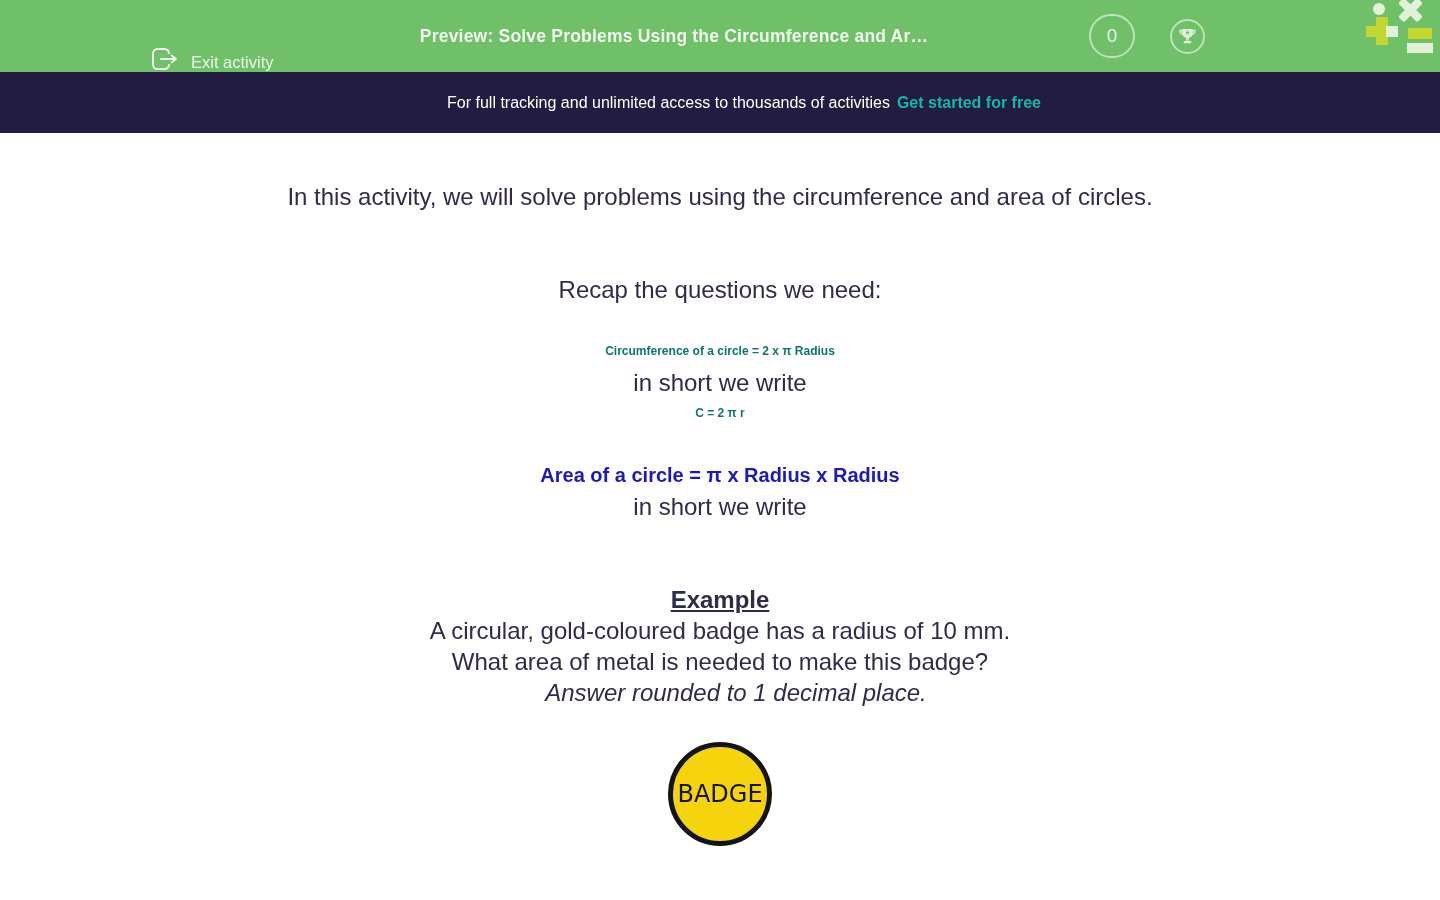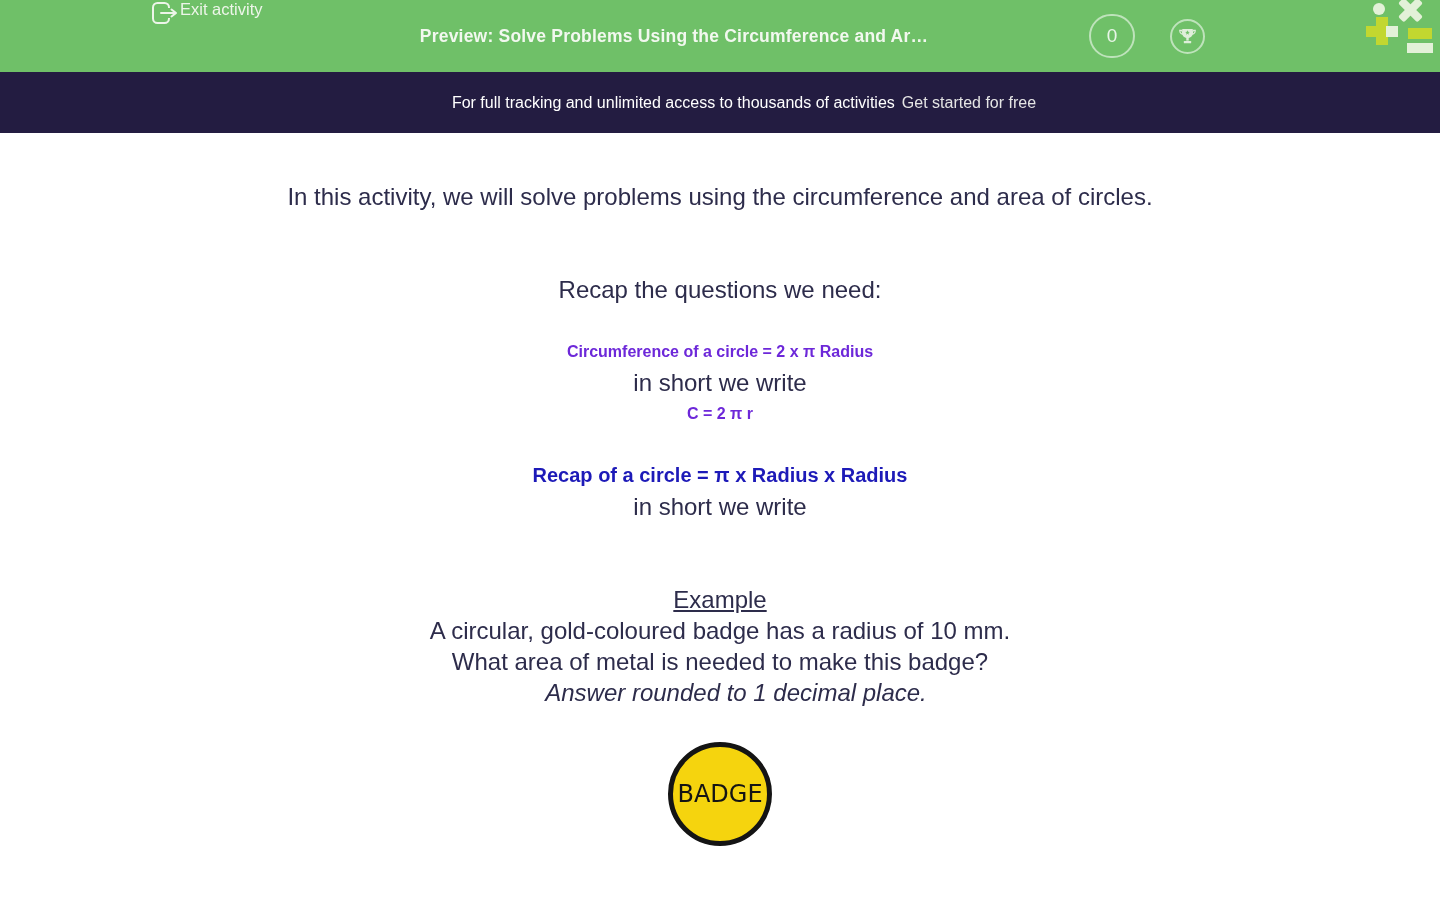--- a/index.html
+++ b/index.html
@@ -2,21 +2,21 @@
 <html><head>
 <meta charset="utf-8">
 <style>
   * { margin:0; padding:0; box-sizing:border-box; }
   html,body { width:1440px; height:900px; overflow:hidden; background:#ffffff;
               font-family:"Liberation Sans", sans-serif; }
 
   
   .app-header { position:relative; height:72px; background:#6fc068; }
   .exit-btn { position:absolute; left:150px; top:0; height:72px;
-              display:flex; align-items:flex-start; 
+              display:flex; align-items:flex-end; gap:11px;
               background:none; border:none; cursor:pointer;
               color:#edf5e9; font-size:16.5px; font-family:inherit; }
   .header-title { position:absolute; left:288px; right:380px; top:0; height:72px;
                   display:flex; align-items:center; justify-content:center;
                   color:#f2f8ef; font-size:17.5px; font-weight:700;
                   letter-spacing:.2px; white-space:nowrap; overflow:hidden; }
   .score-pill { position:absolute; right:305px; top:14px; width:46px; height:44px;
                 border:2px solid rgba(255,255,255,.55); border-radius:23px;
                 display:flex; align-items:center; justify-content:center;
                 color:rgba(255,255,255,.85); font-size:19px; background:none;
@@ -37,31 +37,31 @@
   .logo-x-bar2 { transform:rotate(-45deg); }
   .plus-v { left:16px; top:17px; width:12px; height:28px; }
   .plus-h { left:6px; top:26px; width:32px; height:11px; }
   .plus-sq { left:26px; top:26px; width:12px; height:11px; }
   .eq-top { left:48px; top:28px; width:24px; height:11px; }
   .eq-bot { left:47px; top:43px; width:26px; height:10px; }
 
   
   .promo { height:61px; background:#231c41; display:flex; align-items:center;
            justify-content:center; color:#ffffff; font-size:16px;padding-left:48px; }
-  .promo .cta { font-weight:400; margin-left:7px; color:#e5e5e5; cursor:pointer;
+  .promo .cta { font-weight:700; margin-left:7px; color:#14b8a6; cursor:pointer;
                 text-decoration:none; }
 
   
   .content { padding-top:48px; text-align:center; color:#2d2c4b; }
   .line { font-size:24px; line-height:31px; }
   .gap  { height:31px; }
   .blue-note { color:#1d1ab8; font-weight:500; }
-  .red-bold  { color:#6d28d9; font-weight:700; font-size:16px; }
+  .red-bold  { color:#0f766e; font-weight:700; font-size:12px; }
   .blue-bold { color:#1d1ab8; font-weight:700; font-size:20px; }
-  .example-h { font-weight:400; text-decoration:underline; }
+  .example-h { font-weight:700; text-decoration:underline; }
   .italic    { font-style:italic;padding-left:32px; }
   .formula sup { font-size:.82em; position:relative; top:-2px; font-weight:700; }
 
   
   .badge-wrap { margin-top:34px; display:flex; justify-content:center; }
   .badge-circle { width:104px; height:104px; border:5px solid #141414;
                   border-radius:50%; background:#f5d40e;
                   display:flex; align-items:center; justify-content:center;
                   color:#141414; font-size:24px; font-weight:500;
                   font-family:"DejaVu Sans", sans-serif; letter-spacing:0; }
@@ -120,21 +120,21 @@
 <main class="content">
   <div class="line">In this activity, we will solve problems using the circumference and area of circles.</div>
   <div class="gap"></div>
   <div class="gap"></div>
   <div class="line">Recap the questions we need:</div>
   <div class="gap"></div>
   <div class="line red-bold">Circumference of a circle = 2 x π Radius</div>
   <div class="line">in short we write</div>
   <div class="line red-bold">C = 2 π r</div>
   <div class="gap"></div>
-  <div class="line blue-bold">Recap of a circle = π x Radius x Radius</div>
+  <div class="line blue-bold">Area of a circle = π x Radius x Radius</div>
   <div class="line">in short we write</div>
   <div class="gap"></div>
   <div class="gap"></div>
   <div class="line example-h">Example</div>
   <div class="line">A circular, gold-coloured badge has a radius of 10 mm.</div>
   <div class="line">What area of metal is needed to make this badge?</div>
   <div class="line italic">Answer rounded to 1 decimal place.</div>
 
   <div class="badge-wrap">
     <div class="badge-circle">

